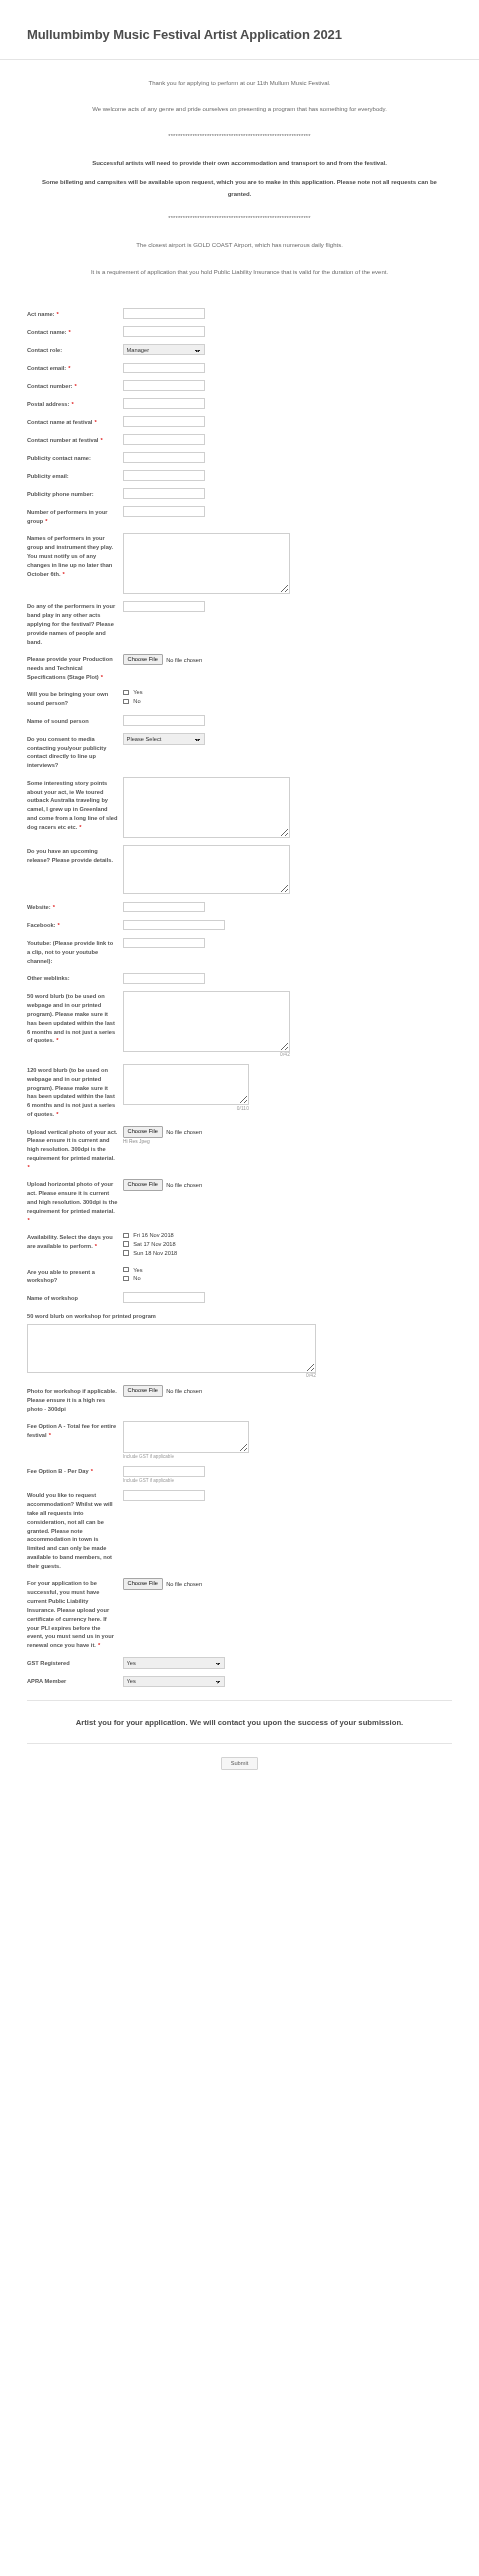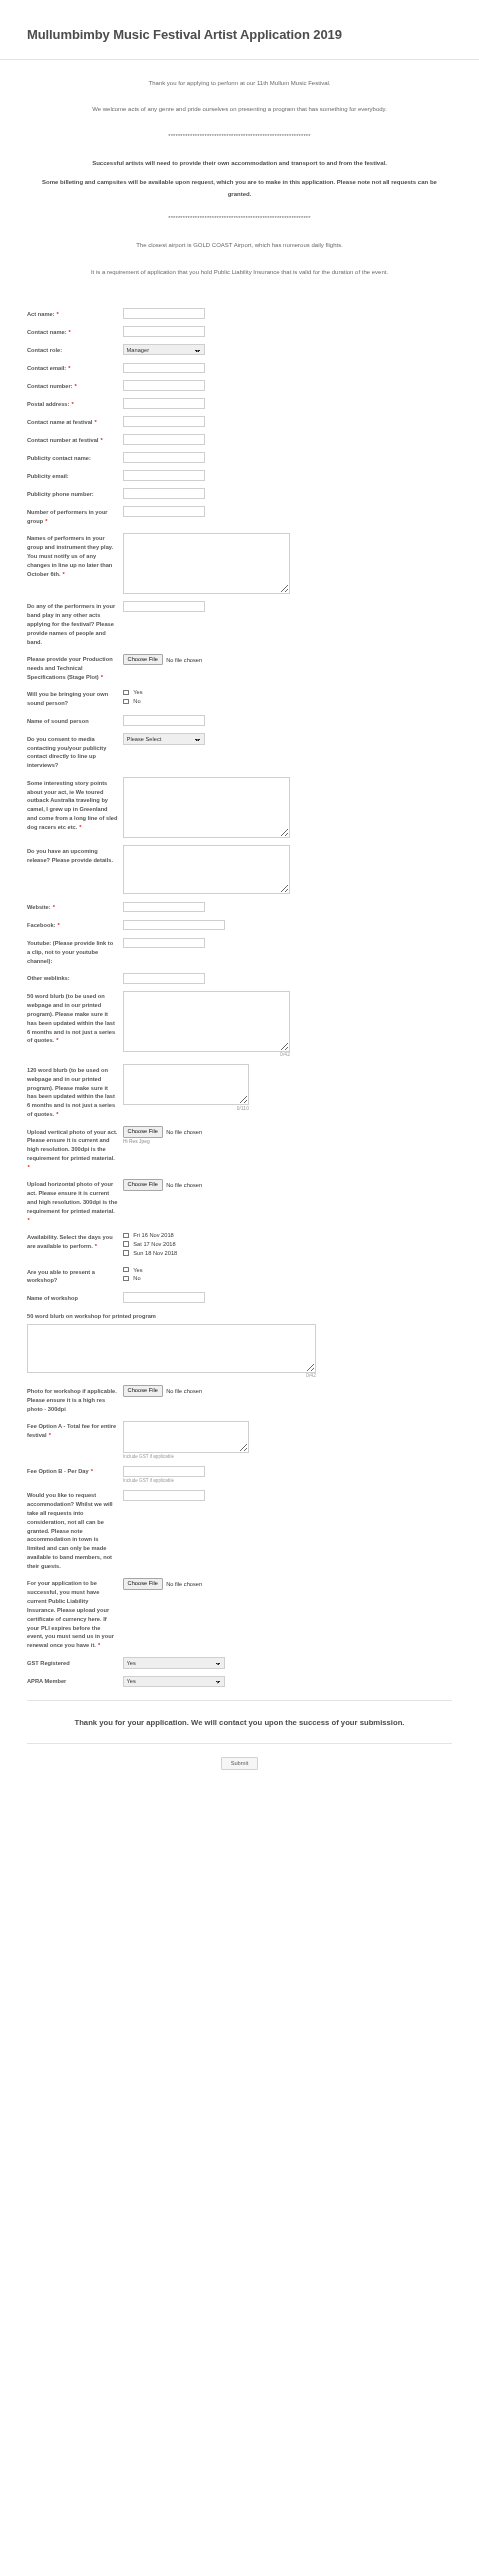--- a/index.html
+++ b/index.html
@@ -197,21 +197,21 @@
     border-radius: 1px;
     padding: 2.1px 8.2px 2.6px 8.2px;
   }
 </style>
 </head>
 <body>
 
 <div class="page">
 
   <div class="header-wrap">
-    <h1 class="form-title">Mullumbimby Music Festival Artist Application 2019</h1>
+    <h1 class="form-title">Mullumbimby Music Festival Artist Application 2021</h1>
   </div>
   <hr class="hr-top">
 
   <div class="intro">
     <p>Thank you for applying to perform at our 11th Mullum Music Festival.</p>
     <p>We welcome acts of any genre and pride ourselves on presenting a program that has something for everybody.</p>
     <p class="stars">***********************************************************</p>
     <p class="bold tight">Successful artists will need to provide their own accommodation and transport to and from the festival.</p>
     <p class="bold">Some billeting and campsites will be available upon request, which you are to make in this application. Please note not all requests can be granted.</p>
     <p class="stars">***********************************************************</p>
@@ -649,20 +649,20 @@
       <div class="control">
         <select style="width:102px">
           <option>Yes</option>
         </select>
       </div>
     </div>
 
   </div>
 
   <hr class="hr-foot">
-  <div class="thanks">Thank you for your application. We will contact you upon the success of your submission.</div>
+  <div class="thanks">Artist you for your application. We will contact you upon the success of your submission.</div>
   <hr class="hr-foot2">
   <div class="submit-wrap">
     <button class="submit-btn">Submit</button>
   </div>
 
 </div>
 
 
 </body></html>

